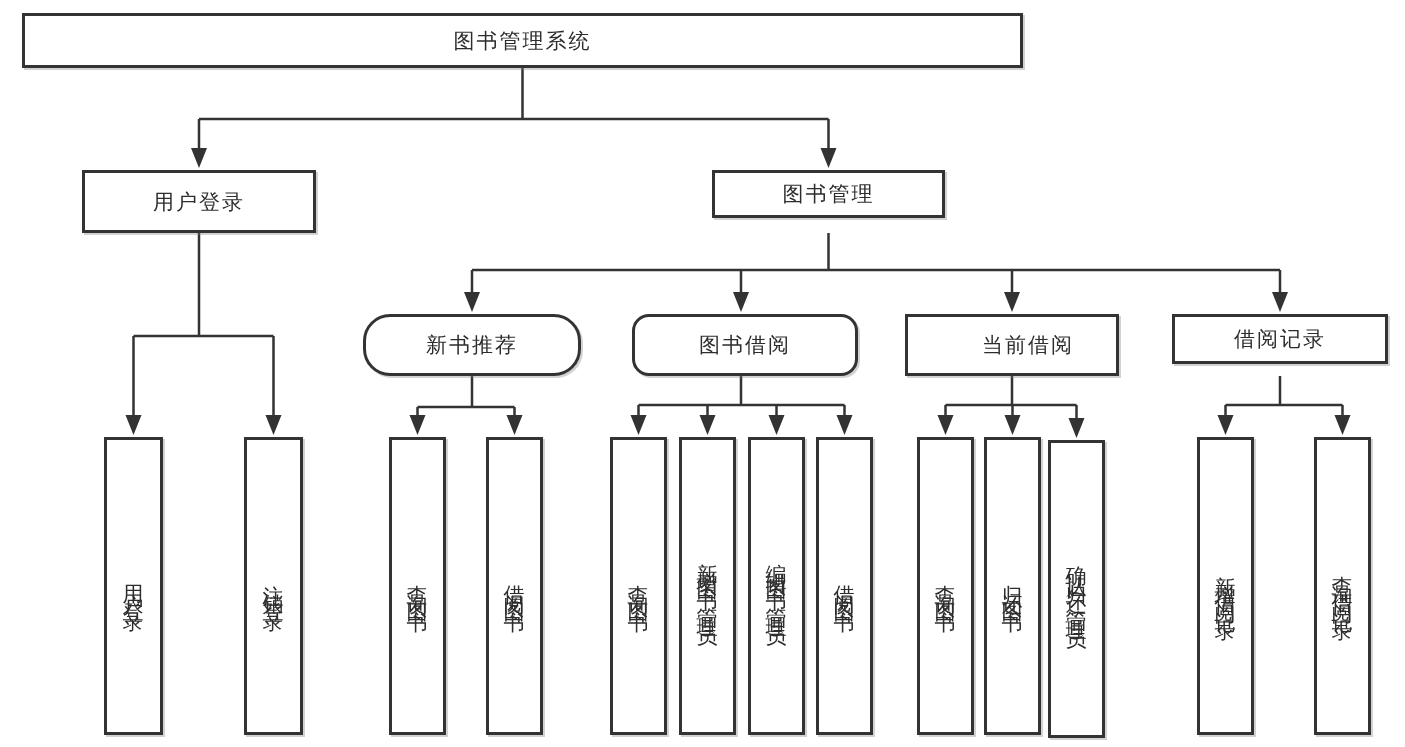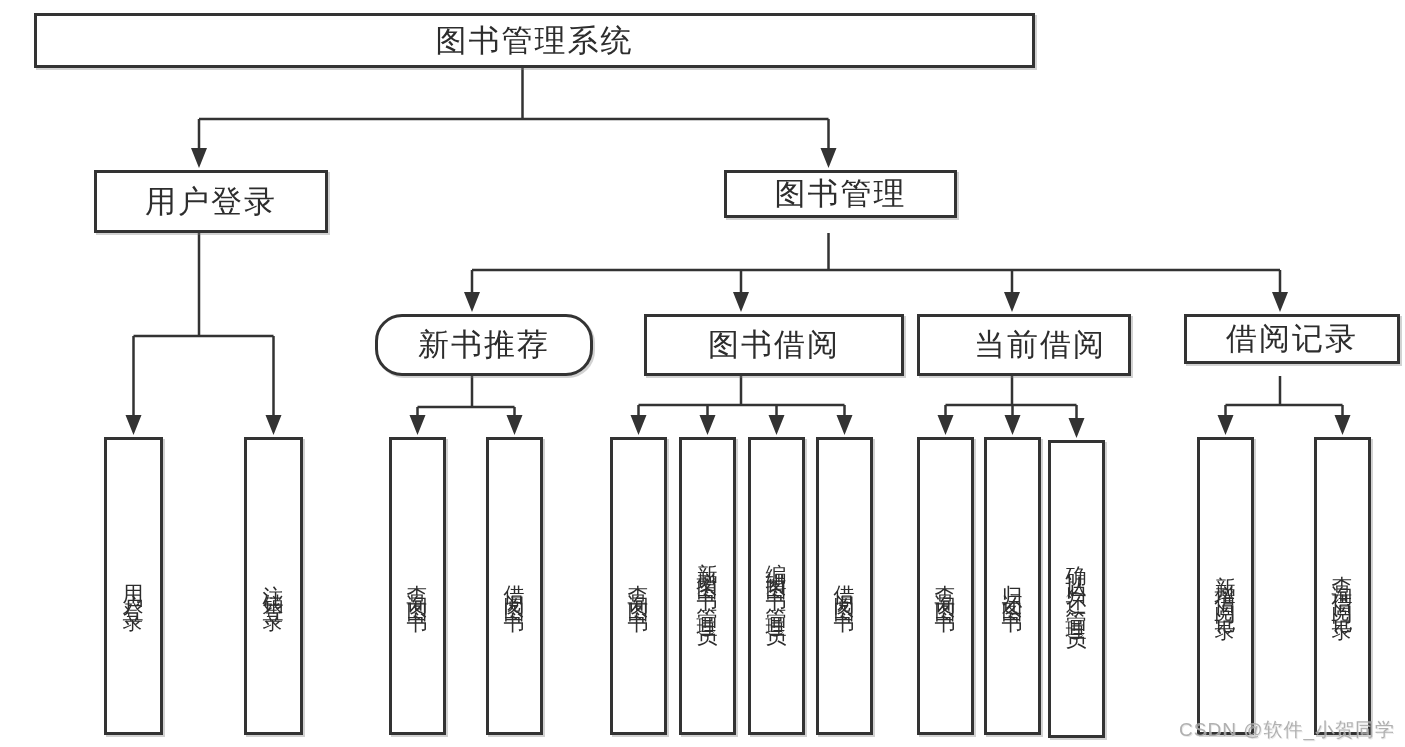--- a/index.html
+++ b/index.html
@@ -20,21 +20,21 @@
     position: absolute;
     background: #ffffff;
     border: 3px solid #333333;
     box-sizing: border-box;
     display: flex;
     align-items: center;
     justify-content: center;
     color: #2d2d2d;
     box-shadow: 2px 2px 0 rgba(125,125,125,0.35);
   }
-  .node.horiz { font-size: 31px; letter-spacing: 2px; margin-left: 12px; }
+  .node.horiz { font-size: 21px; letter-spacing: 2px; }
   .node.vert  { font-size: 21px; }
   .node.vert .lbl {
     writing-mode: vertical-rl;
     text-orientation: mixed;
     letter-spacing: 9px;
     line-height: 1;
     white-space: nowrap;
   }
   .watermark {
     position: absolute;
@@ -61,21 +61,21 @@
       </div>
       <div class="node horiz" style="left: 82px; top: 170px; width: 234px; height: 63px;">
         <span class="lbl">用户登录</span>
       </div>
       <div class="node horiz" style="left: 712px; top: 170px; width: 233px; height: 48px;">
         <span class="lbl">图书管理</span>
       </div>
       <div class="node horiz" style="left: 363px; top: 314px; width: 218px; height: 62px; border-radius: 27px;">
         <span class="lbl">新书推荐</span>
       </div>
-      <div class="node horiz" style="left: 632px; top: 314px; width: 260px; height: 62px;">
+      <div class="node horiz" style="left: 632px; top: 314px; width: 226px; height: 62px; border-radius: 17px;">
         <span class="lbl">图书借阅</span>
       </div>
       <div class="node horiz" style="left: 905px; top: 314px; width: 214px; height: 62px; padding-left: 32px;">
         <span class="lbl">当前借阅</span>
       </div>
       <div class="node horiz" style="left: 1172px; top: 314px; width: 216px; height: 50px;">
         <span class="lbl">借阅记录</span>
       </div>
       <div class="node vert" style="left: 104px; top: 437px; width: 59px; height: 298px;">
         <span class="lbl">用户登录</span>
@@ -110,14 +110,13 @@
       <div class="node vert" style="left: 1048px; top: 440px; width: 57px; height: 298px;">
         <span class="lbl">确认归还（管理员）</span>
       </div>
       <div class="node vert" style="left: 1197px; top: 437px; width: 57px; height: 298px;">
         <span class="lbl">新增借阅记录</span>
       </div>
       <div class="node vert" style="left: 1314px; top: 437px; width: 57px; height: 298px;">
         <span class="lbl">查询借阅记录</span>
       </div>
     </div>
-  <div class="watermark">CSDN @软件_小贺同学</div>
 </div>
 
 </body></html>

